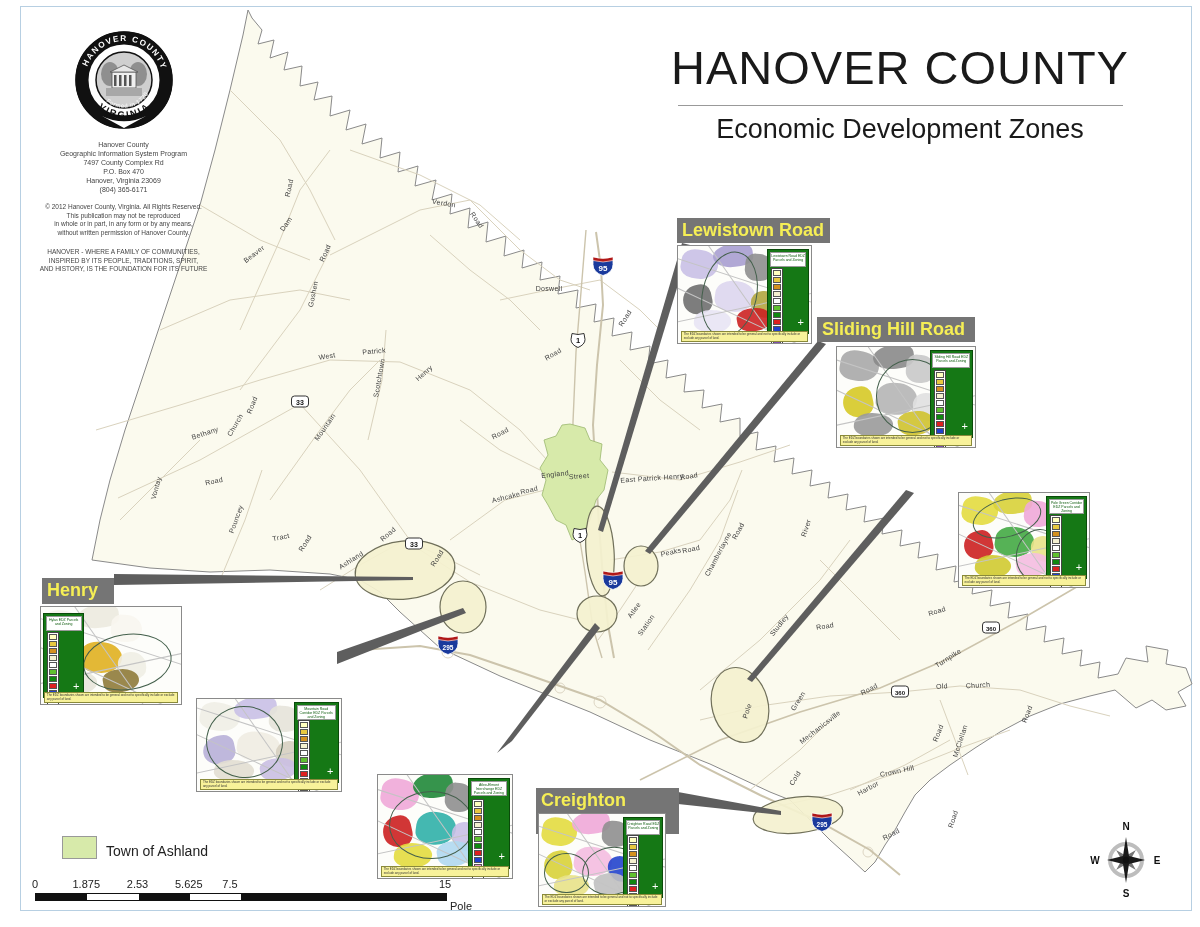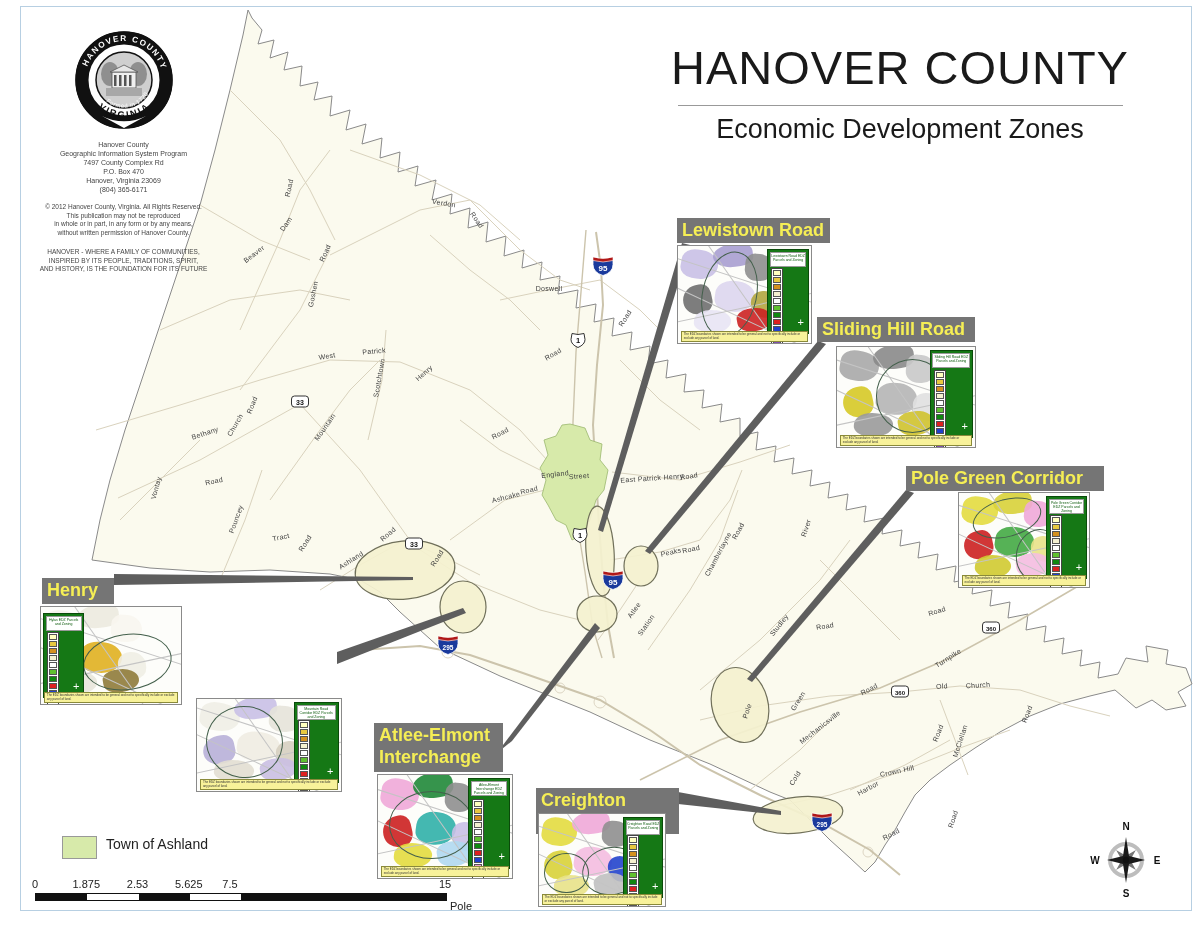--- a/index.html
+++ b/index.html
@@ -30,21 +30,21 @@
   .inset-road{position:absolute;background:#c4c4c4;height:1px;}
   header{position:absolute;left:655px;top:40px;width:490px;text-align:center;z-index:3;}
   .map-title{font-size:47px;color:#1a1a1a;letter-spacing:1px;white-space:nowrap;}
   .title-rule{border:0;border-top:1px solid #999;width:445px;margin:10px auto 8px auto;}
   .map-subtitle{font-size:27px;color:#1a1a1a;margin-top:2px;}
   .map-year{font-size:27px;color:#1a1a1a;margin-top:2px;}
   #logo-block{position:absolute;left:26px;top:28px;width:195px;text-align:center;z-index:3;color:#444;}
   #logo-block .addr{font-size:7px;line-height:9px;white-space:pre-line;margin-top:4px;}
   #logo-block .copy{font-size:6.5px;line-height:8.5px;white-space:pre-line;margin-top:9px;}
   #logo-block .motto{font-size:6.5px;line-height:8.5px;white-space:pre-line;margin-top:11px;}
-  #ashland-legend{position:absolute;left:62px;top:836px;z-index:3;display:flex;align-items:flex-start;}
+  #ashland-legend{position:absolute;left:62px;top:836px;z-index:3;display:flex;align-items:flex-end;}
   #ashland-legend .sw{width:33px;height:21px;border:1px solid #999;margin-right:9px;}
   #ashland-legend .lab{font-size:14px;color:#222;}
   #scale-bar{position:absolute;left:30px;top:878px;width:440px;height:36px;z-index:3;}
   #scale-bar .tick{position:absolute;top:0;font-size:11px;color:#222;transform:translateX(-50%);}
   #scale-bar .bar{position:absolute;left:5px;top:15px;width:410px;height:6px;border:1px solid #111;display:flex;}
   #scale-bar .seg{height:100%;}
   #scale-bar .unit{position:absolute;left:420px;top:22px;font-size:11px;color:#222;}
   #compass{position:absolute;left:1090px;top:818px;z-index:3;}
 </style>
 </head>
@@ -307,21 +307,20 @@
             <div style="background: rgb(16, 136, 16);"></div>
             <div style="background: rgb(221, 32, 32);"></div>
             <div style="background: rgb(32, 64, 204);"></div>
             <div style="background: rgb(240, 160, 208);"></div>
             <div style="background: rgb(128, 80, 176);"></div>
           </div>
           <div class="lcross">+</div>
         </div>
         <div class="inset-caption">The EDZ boundaries shown are intended to be general and not to specifically include or exclude any parcel of land.</div>
       </div>
-      <div class="zone-label" style="left: 906px; top: 466px; width: 187px; min-height: 23px;">Pole Green Corridor</div>
       <div class="inset-map" style="left: 958px; top: 492px; width: 130px; height: 94px;">
         <div class="blob" style="left: 2%; top: 4%; width: 28%; height: 30%; background: rgb(227, 220, 63); border-radius: 45% 55% 60% 40%; transform: rotate(10deg);"></div>
         <div class="blob" style="left: 26%; top: -2%; width: 30%; height: 24%; background: rgb(216, 210, 56); border-radius: 55% 45% 40% 60%; transform: rotate(-8deg);"></div>
         <div class="blob" style="left: 50%; top: 8%; width: 22%; height: 28%; background: rgb(240, 168, 216); border-radius: 40% 60% 55% 45%; transform: rotate(5deg);"></div>
         <div class="blob" style="left: 4%; top: 40%; width: 22%; height: 30%; background: rgb(204, 32, 32); border-radius: 60% 40% 45% 55%; transform: rotate(-12deg);"></div>
         <div class="blob" style="left: 28%; top: 36%; width: 30%; height: 32%; background: rgb(68, 170, 68); border-radius: 50% 50% 60% 40%; transform: rotate(8deg);"></div>
         <div class="blob" style="left: 55%; top: 46%; width: 20%; height: 28%; background: rgb(232, 226, 136); border-radius: 45% 55% 40% 60%; transform: rotate(-5deg);"></div>
         <div class="blob" style="left: 12%; top: 66%; width: 28%; height: 24%; background: rgb(208, 202, 48); border-radius: 55% 45% 60% 40%; transform: rotate(6deg);"></div>
         <div class="blob" style="left: 44%; top: 64%; width: 26%; height: 24%; background: rgb(244, 188, 224); border-radius: 40% 60% 50% 50%; transform: rotate(-10deg);"></div>
         <div class="inset-road" style="left: -10%; width: 120%; top: 35%; transform: rotate(18deg);"></div>
@@ -408,22 +407,20 @@
             <div style="background: rgb(96, 192, 48);"></div>
             <div style="background: rgb(16, 136, 16);"></div>
             <div style="background: rgb(221, 32, 32);"></div>
             <div style="background: rgb(32, 64, 204);"></div>
             <div style="background: rgb(240, 160, 208);"></div>
           </div>
           <div class="lcross">+</div>
         </div>
         <div class="inset-caption">The EDZ boundaries shown are intended to be general and not to specifically include or exclude any parcel of land.</div>
       </div>
-      <div class="zone-label" style="left: 374px; top: 723px; width: 118px; min-height: 47px;">Atlee-Elmont
-Interchange</div>
       <div class="inset-map" style="left: 377px; top: 774px; width: 134px; height: 103px;">
         <div class="blob" style="left: 2%; top: 4%; width: 28%; height: 30%; background: rgb(240, 168, 216); border-radius: 45% 55% 60% 40%; transform: rotate(10deg);"></div>
         <div class="blob" style="left: 26%; top: -2%; width: 30%; height: 24%; background: rgb(32, 136, 56); border-radius: 55% 45% 40% 60%; transform: rotate(-8deg);"></div>
         <div class="blob" style="left: 50%; top: 8%; width: 22%; height: 28%; background: rgb(143, 143, 143); border-radius: 40% 60% 55% 45%; transform: rotate(5deg);"></div>
         <div class="blob" style="left: 4%; top: 40%; width: 22%; height: 30%; background: rgb(204, 32, 32); border-radius: 60% 40% 45% 55%; transform: rotate(-12deg);"></div>
         <div class="blob" style="left: 28%; top: 36%; width: 30%; height: 32%; background: rgb(48, 176, 168); border-radius: 50% 50% 60% 40%; transform: rotate(8deg);"></div>
         <div class="blob" style="left: 55%; top: 46%; width: 20%; height: 28%; background: rgb(201, 192, 230); border-radius: 45% 55% 40% 60%; transform: rotate(-5deg);"></div>
         <div class="blob" style="left: 12%; top: 66%; width: 28%; height: 24%; background: rgb(227, 220, 63); border-radius: 55% 45% 60% 40%; transform: rotate(6deg);"></div>
         <div class="blob" style="left: 44%; top: 64%; width: 26%; height: 24%; background: rgb(176, 216, 240); border-radius: 40% 60% 50% 50%; transform: rotate(-10deg);"></div>
         <div class="inset-road" style="left: -10%; width: 120%; top: 35%; transform: rotate(18deg);"></div>

